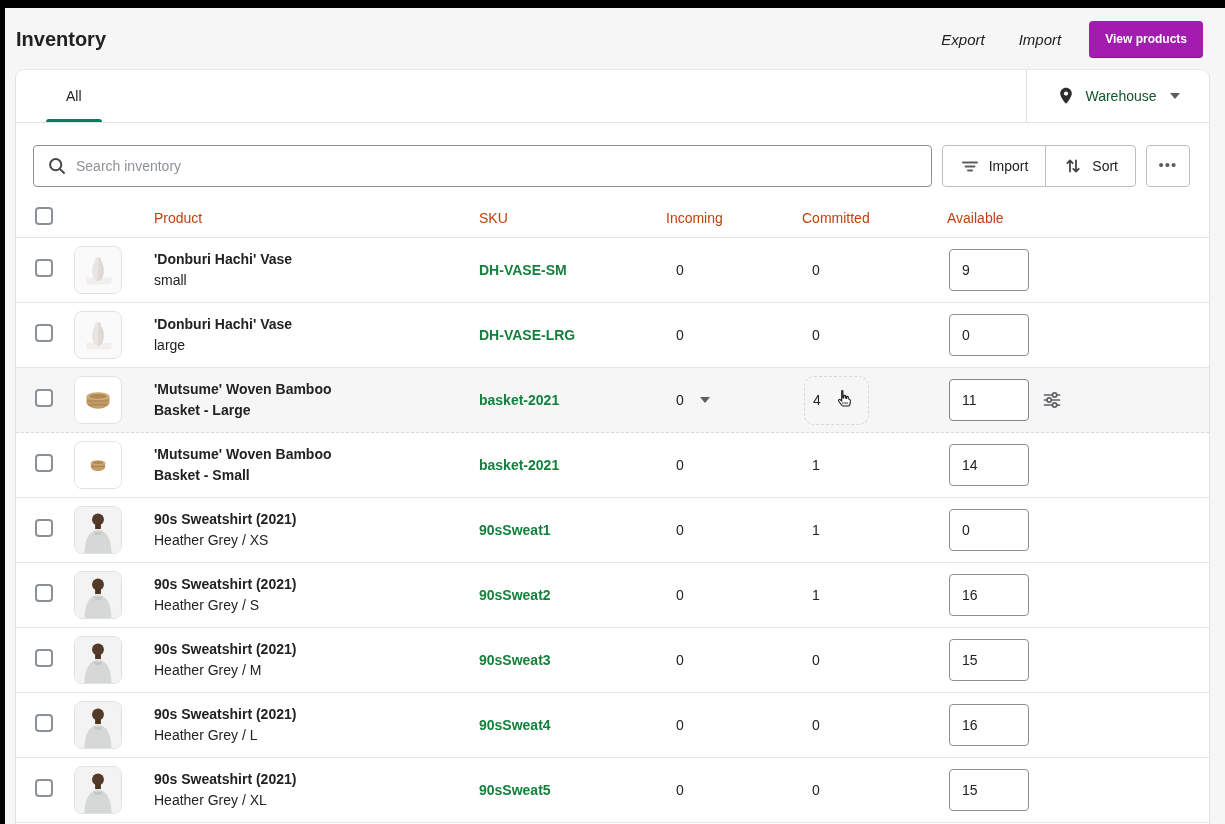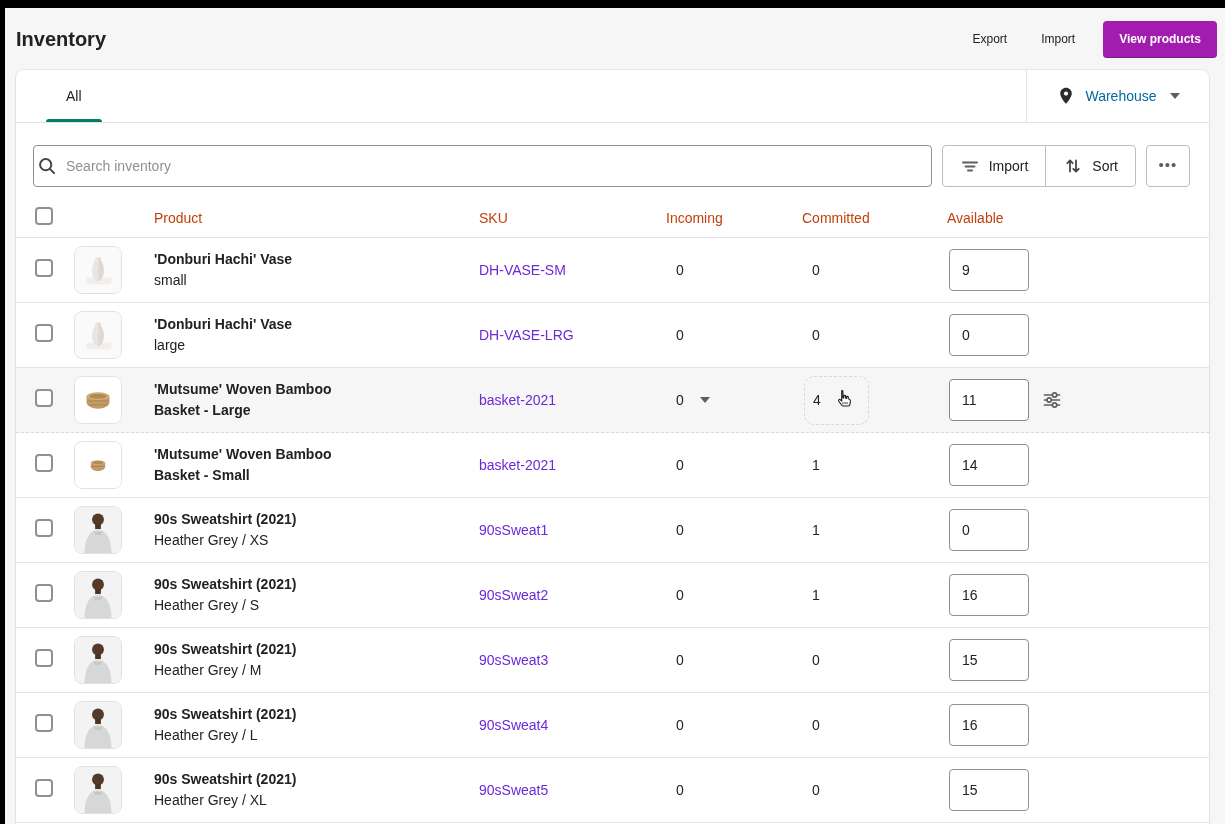--- a/index.html
+++ b/index.html
@@ -11,27 +11,27 @@
     position:relative;
   }
   
   .edge-top { position:absolute; top:0; left:0; width:1225px; height:8px; background:#000; z-index:50; }
   .edge-left { position:absolute; top:0; left:0; width:5px; height:824px; background:#000; z-index:50; }
 
   
   .page-header {
     height:62px; margin-top:8px;
     display:flex; align-items:center; justify-content:space-between;
-    padding:0 8px 0 16px;
+    padding:0 22px 0 16px;
   }
   .page-title { font-size:20px; font-weight:700; color:#202223; }
   .header-actions { display:flex; align-items:center; gap:30px; }
   .text-btn {
     background:none; border:none; font-family:inherit;
-    font-size:12px; font-weight:500; color:#202223; cursor:pointer; padding:6px 2px;
+    font-size:15px; font-weight:500; color:#202223; cursor:pointer; padding:6px 2px;font-style:italic;
   }
   .primary-btn {
     border:none; border-radius:4px; cursor:pointer;
     background:#a21caf; color:#ffffff;
     font-family:inherit; font-size:12px; font-weight:600;
     padding:0 16px; height:37px; margin-left:-4px;
     box-shadow:inset 0 -1px 0 rgba(0,0,0,.2);
   }
 
   
@@ -51,33 +51,33 @@
     font-size:14px; font-weight:500; color:#202223; background:none; border:none; font-family:inherit;
   }
   .tab .tab-underline {
     position:absolute; left:0; right:0; bottom:0; height:3px;
     background:#008060; border-radius:3px 3px 0 0;
   }
   .location-picker {
     width:183px; border-left:1px solid #e1e3e5;
     display:flex; align-items:center; justify-content:center; gap:9px;
     cursor:pointer; background:none; font-family:inherit; border-top:none; border-right:none; border-bottom:none;
-    font-size:14px; color:#0369a1;
+    font-size:14px; color:#14532d;
   }
   .caret-down {
     width:0; height:0; display:inline-block;
     border-left:5px solid transparent; border-right:5px solid transparent;
     border-top:6px solid #5c5f62;
   }
 
   
   .toolbar { display:flex; margin:22px 19px 11px 17px; height:42px; }
   .search-box {
     flex:1; display:flex; align-items:center; gap:9px;
-    border:1px solid #8c9196; border-radius:4px; padding:0 3px; background:#fff;
+    border:1px solid #8c9196; border-radius:4px; padding:0 13px; background:#fff;
   }
   .search-box input {
     flex:1; border:none; outline:none; font-family:inherit; font-size:14px; color:#202223; background:transparent;
   }
   .search-box input::placeholder { color:#8c9196; }
   .btn-group { display:flex; margin-left:10px; }
   .btn {
     display:flex; align-items:center; gap:9px; cursor:pointer;
     background:#fff; border:1px solid #babfc3; font-family:inherit;
     font-size:14px; font-weight:500; color:#202223; padding:0 17px;
@@ -113,21 +113,21 @@
   .thumb--vase .svg-vase { display:block; }
   .thumb--basket-large .svg-basket-large { display:block; }
   .thumb--basket-small .svg-basket-small { display:block; }
   .thumb--sweatshirt .svg-sweatshirt { display:block; }
 
   .cell-product { padding:11px 10px 11px 16px; line-height:21px; font-size:14px; }
   .product-title {
     font-weight:700; color:#202223; text-decoration:none; display:inline-block; max-width:215px; cursor:pointer;
   }
   .product-variant { font-weight:400; color:#202223; }
-  .cell-sku { padding-left:16px; font-size:14px; color:#6d28d9; }
+  .cell-sku { padding-left:16px; font-size:14px; color:#15803d;font-weight:bold; }
   .cell-num { padding-left:16px; font-size:14px; color:#202223; display:flex; align-items:center; }
   .num { margin-left:10px; }
   .incoming-caret { margin-left:16px; cursor:pointer; }
   .committed-wrap { display:inline-flex; align-items:center; }
   .committed-wrap--hover {
     border:1px dashed #d6d9db; border-radius:10px;
     padding:10px 12px 10px 8px; margin-left:2px; gap:12px; cursor:pointer;
   }
   .committed-wrap--hover .num { margin-left:0; }
   .cell-available { padding-left:16px; display:flex; align-items:center; }

